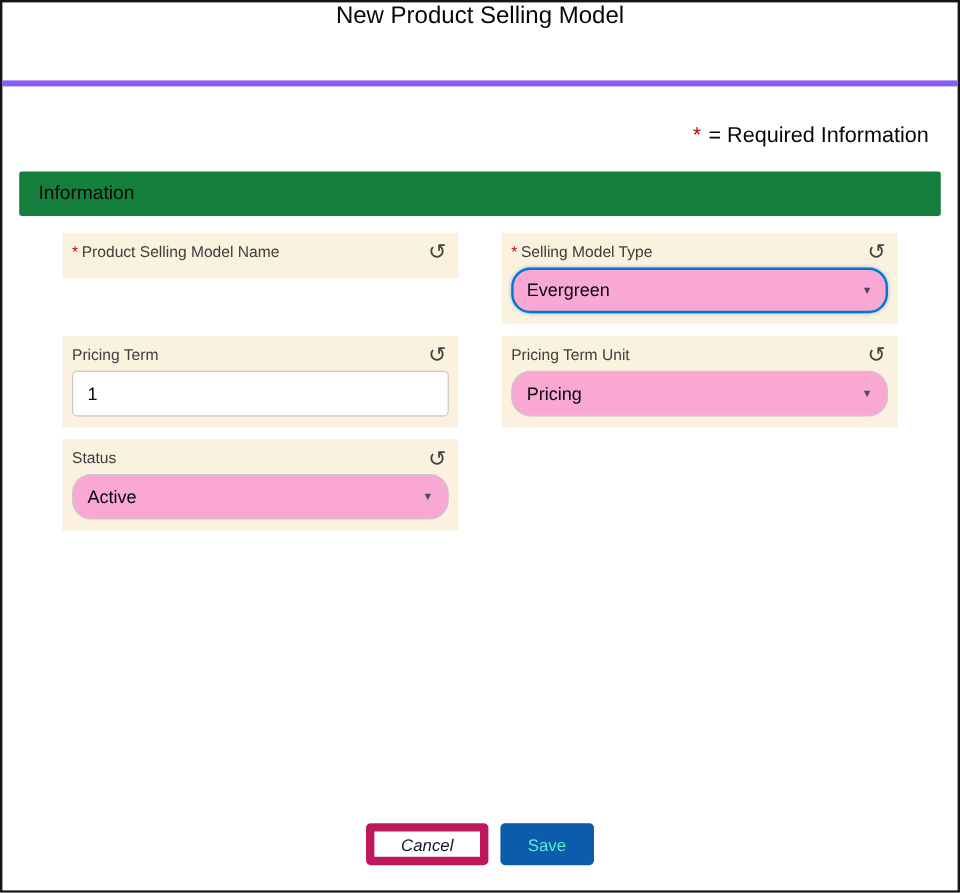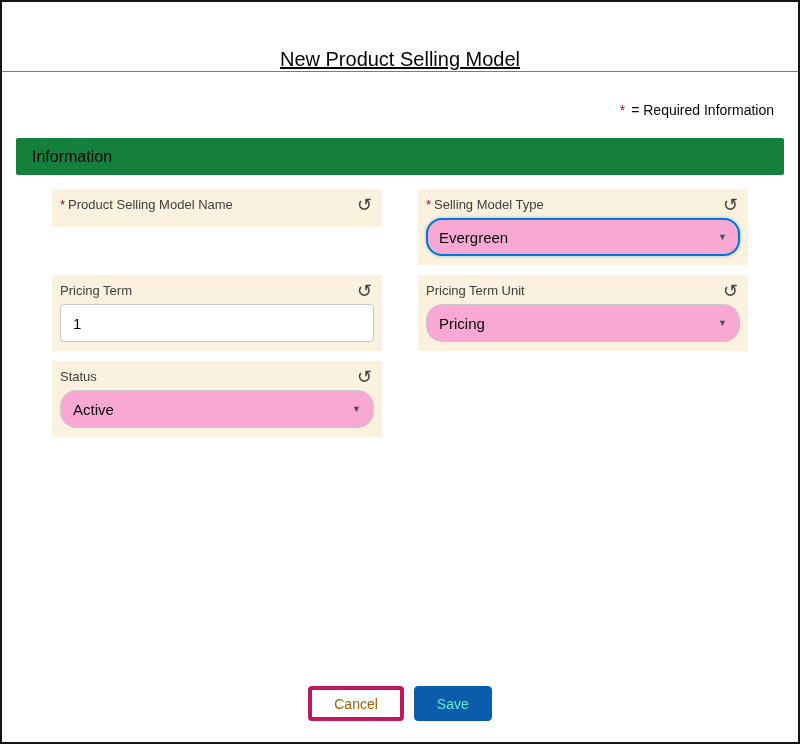--- a/index.html
+++ b/index.html
@@ -8,31 +8,30 @@
 
   .dialog {
     width: 800px; height: 744px;
     border: 2px solid #161616;
     background: #ffffff;
     display: flex; flex-direction: column;
   }
 
   .dialog-header {
     height: 70px; flex: 0 0 70px;
-    display: flex; align-items: flex-end; justify-content: center;
-    border-bottom: 1px solid #8b5cf6;
-    text-decoration: underline;
+    display: flex; align-items: flex-start; justify-content: center;
+    border-bottom: 5px solid #8b5cf6;
   }
   .dialog-title { font-size: 20px; font-weight: 400; color: #080707; }
 
   .dialog-body { flex: 1 1 auto; padding: 0 14px; overflow: hidden; }
 
   .required-legend {
     margin-top: 30px; padding-right: 10px;
-    text-align: right; font-size: 14px; color: #080707;
+    text-align: right; font-size: 18px; color: #080707;
   }
   .required-legend .asterisk { color: #ba0517; margin-right: 6px; }
 
   .section-header {
     margin-top: 20px; height: 37px;
     background: #15803d; border-radius: 2px;
     display: flex; align-items: center;
     padding: 0 16px; font-size: 16px; color: #080707;
   }
 
@@ -81,21 +80,21 @@
   .dialog-footer {
     flex: 0 0 auto;
     display: flex; justify-content: center; align-items: center;
     gap: 10px; padding-bottom: 21px;
   }
   .btn {
     height: 35px; border-radius: 4px;
     font-size: 14px; font-family: inherit; cursor: pointer;
     padding: 0 22px;
   }
-  .btn-neutral { background: #ffffff; border: 4px solid #be185d; color: #a16207; }
+  .btn-neutral { background: #ffffff; border: 7px solid #be185d; color: #0f172a; font-style: italic; }
   .btn-brand { background: #0b5cab; border: 1px solid #0b5cab; color: #5eead4; }
 </style>
 </head>
 <body>
 
 <div class="dialog">
 
   <div class="dialog-header">
     <h1 class="dialog-title">New Product Selling Model</h1>
   </div>

